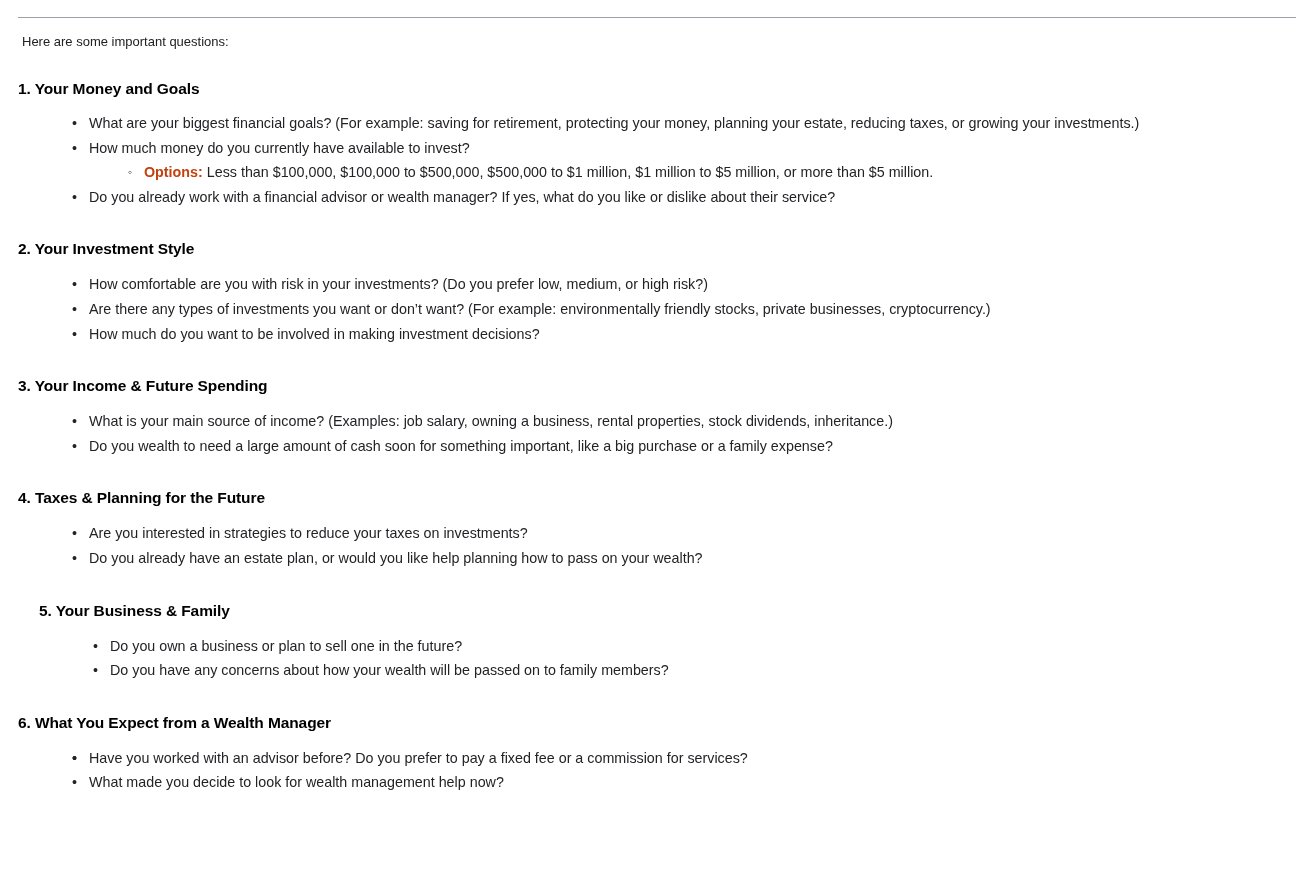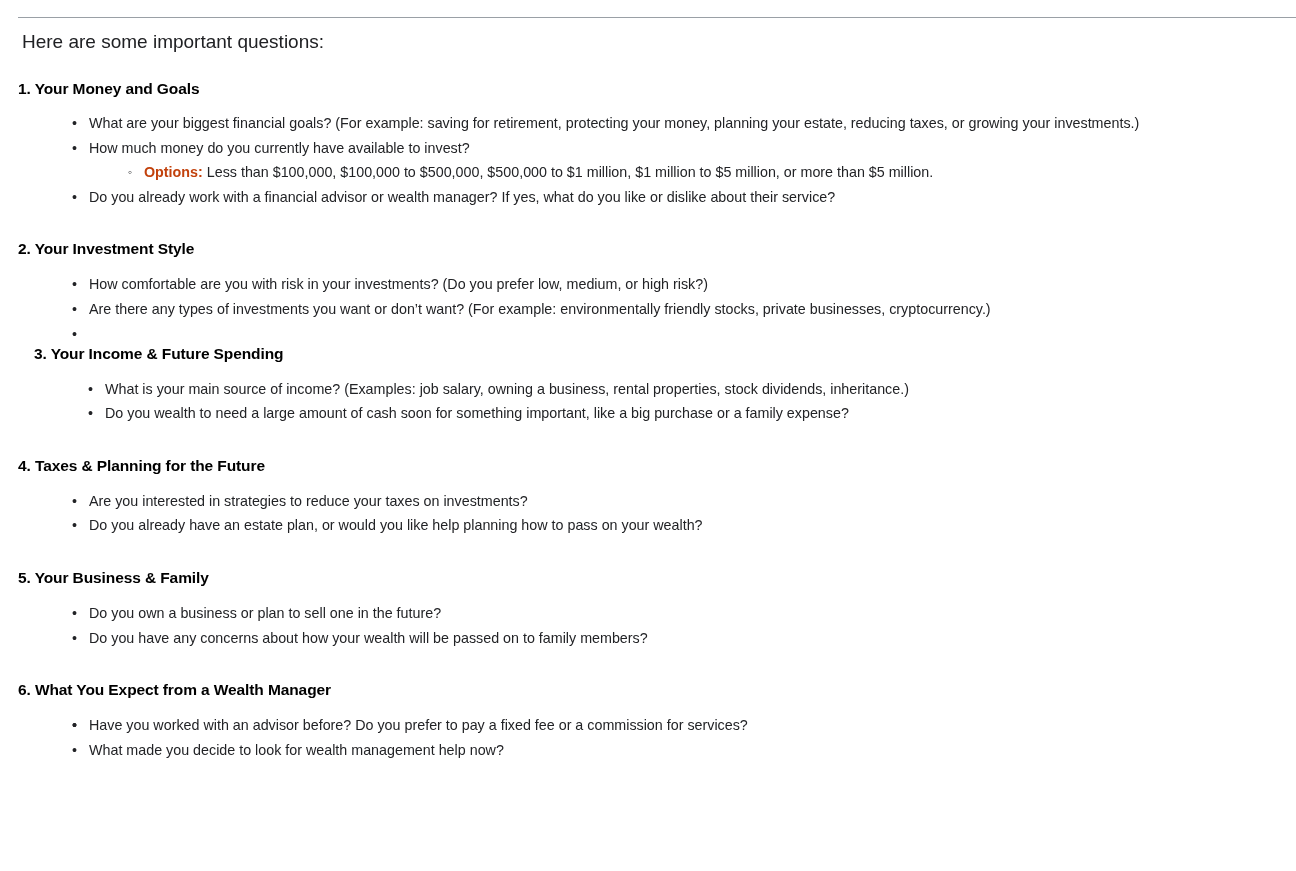--- a/index.html
+++ b/index.html
@@ -23,42 +23,42 @@
     padding: 0;
   }
   .top-rule {
     border: 0;
     border-top: 1px solid #9aa0a6;
     margin: 17px 0 0 18px;
     width: 1278px;
     height: 0;
   }
   .intro {
-    font-size: 19px;
+    font-size: 13px;
     line-height: 20px;
     color: #202124;
     margin: 14px 0 0 22px;
   }
   .section {
     margin: 0;
   }
   h3.section-title {
     font-size: 15.5px;
     font-weight: bold;
     color: #000000;
     margin: 0 0 0 18px;
     padding: 0;
     line-height: 20px;
     letter-spacing: -0.1px;
   }
   .sec-1 { margin-top: 27px; }
   .sec-2 { margin-top: 30px; }
-  .sec-3 { margin-top: 22px; padding-left: 16px; }
+  .sec-3 { margin-top: 30px; }
   .sec-4 { margin-top: 30px; }
-  .sec-5 { margin-top: 30px; }
+  .sec-5 { margin-top: 30px; padding-left: 21px; }
   .sec-6 { margin-top: 30px; }
 
   ul.bullets {
     list-style: none;
     margin: 13px 0 0 0;
     padding: 0;
   }
   ul.bullets > li {
     position: relative;
     font-size: 14.3px;
@@ -152,20 +152,21 @@
       <li>
         <span class="marker">•</span>
         <span>How comfortable are you with risk in your investments? (Do you prefer low, medium, or high risk?)</span>
       </li>
       <li>
         <span class="marker">•</span>
         <span>Are there any types of investments you want or don’t want? (For example: environmentally friendly stocks, private businesses, cryptocurrency.)</span>
       </li>
       <li>
         <span class="marker">•</span>
+        <span>How much do you want to be involved in making investment decisions?</span>
       </li>
     </ul>
   </section>
 
   <section class="section sec-3">
     <h3 class="section-title">3. Your Income &amp; Future Spending</h3>
     <ul class="bullets">
       <li>
         <span class="marker">•</span>
         <span>What is your main source of income? (Examples: job salary, owning a business, rental properties, stock dividends, inheritance.)</span>

